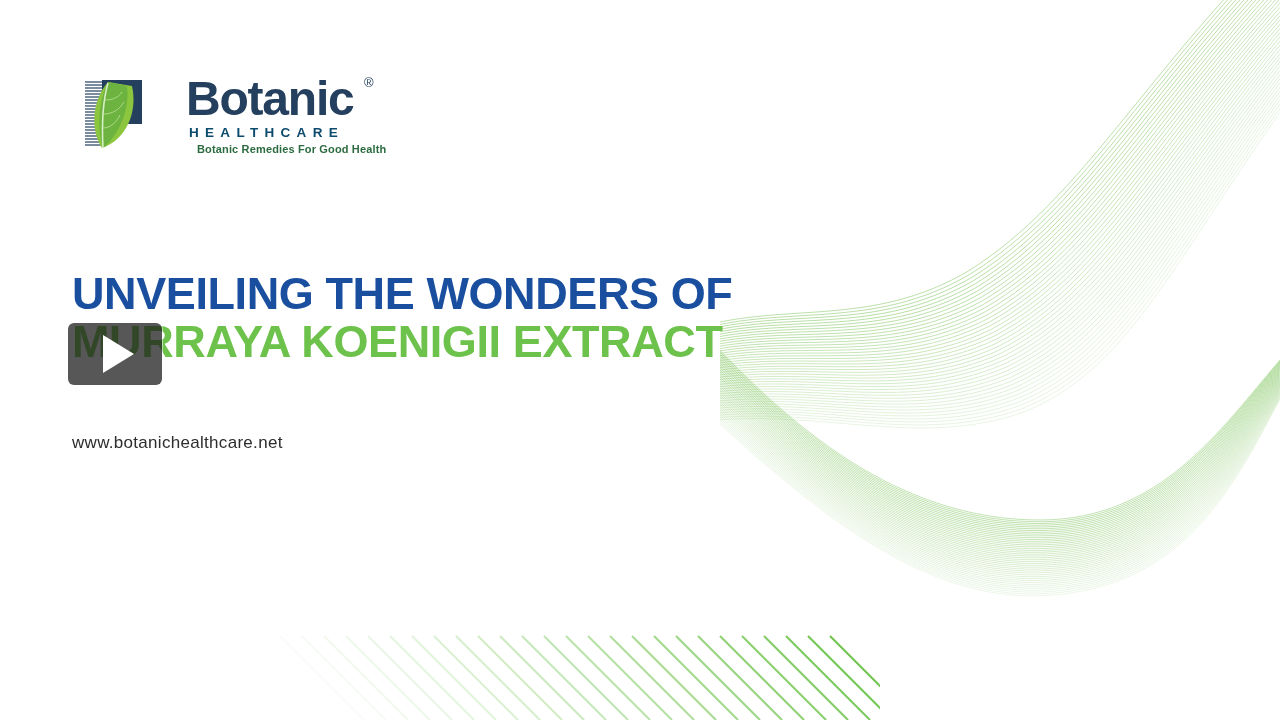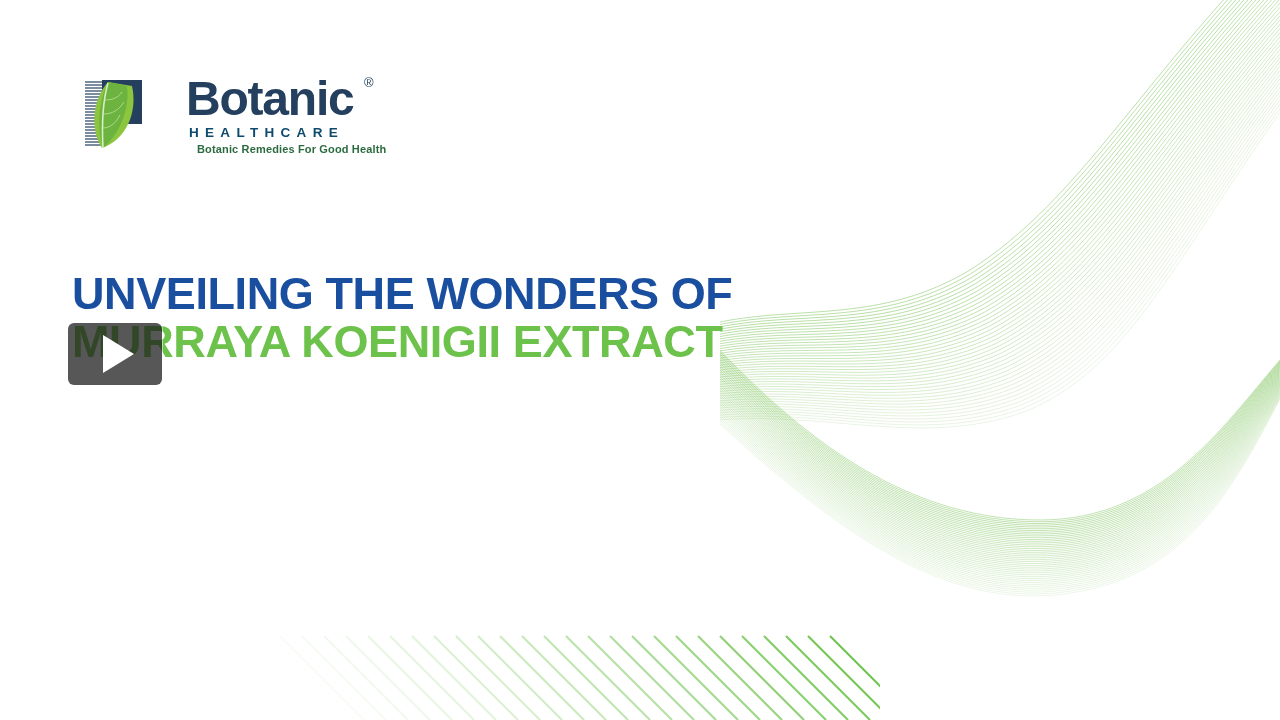--- a/index.html
+++ b/index.html
@@ -324,18 +324,19 @@
       <div class="logo-reg">®</div>
       <div class="logo-sub">HEALTHCARE</div>
       <div class="logo-tag">Botanic Remedies For Good Health</div>
     </div>
   </div>
 
   <h1 class="headline">
     <span class="part-blue">UNVEILING THE WONDERS OF </span><span class="part-green">MURRAYA KOENIGII EXTRACT</span>
   </h1>
 
+  <div class="site-url">www.botanichealthcare.net</div>
 
   <div class="play-overlay">
     <div class="play-triangle"></div>
   </div>
 
 </div>
 
 </body></html>

